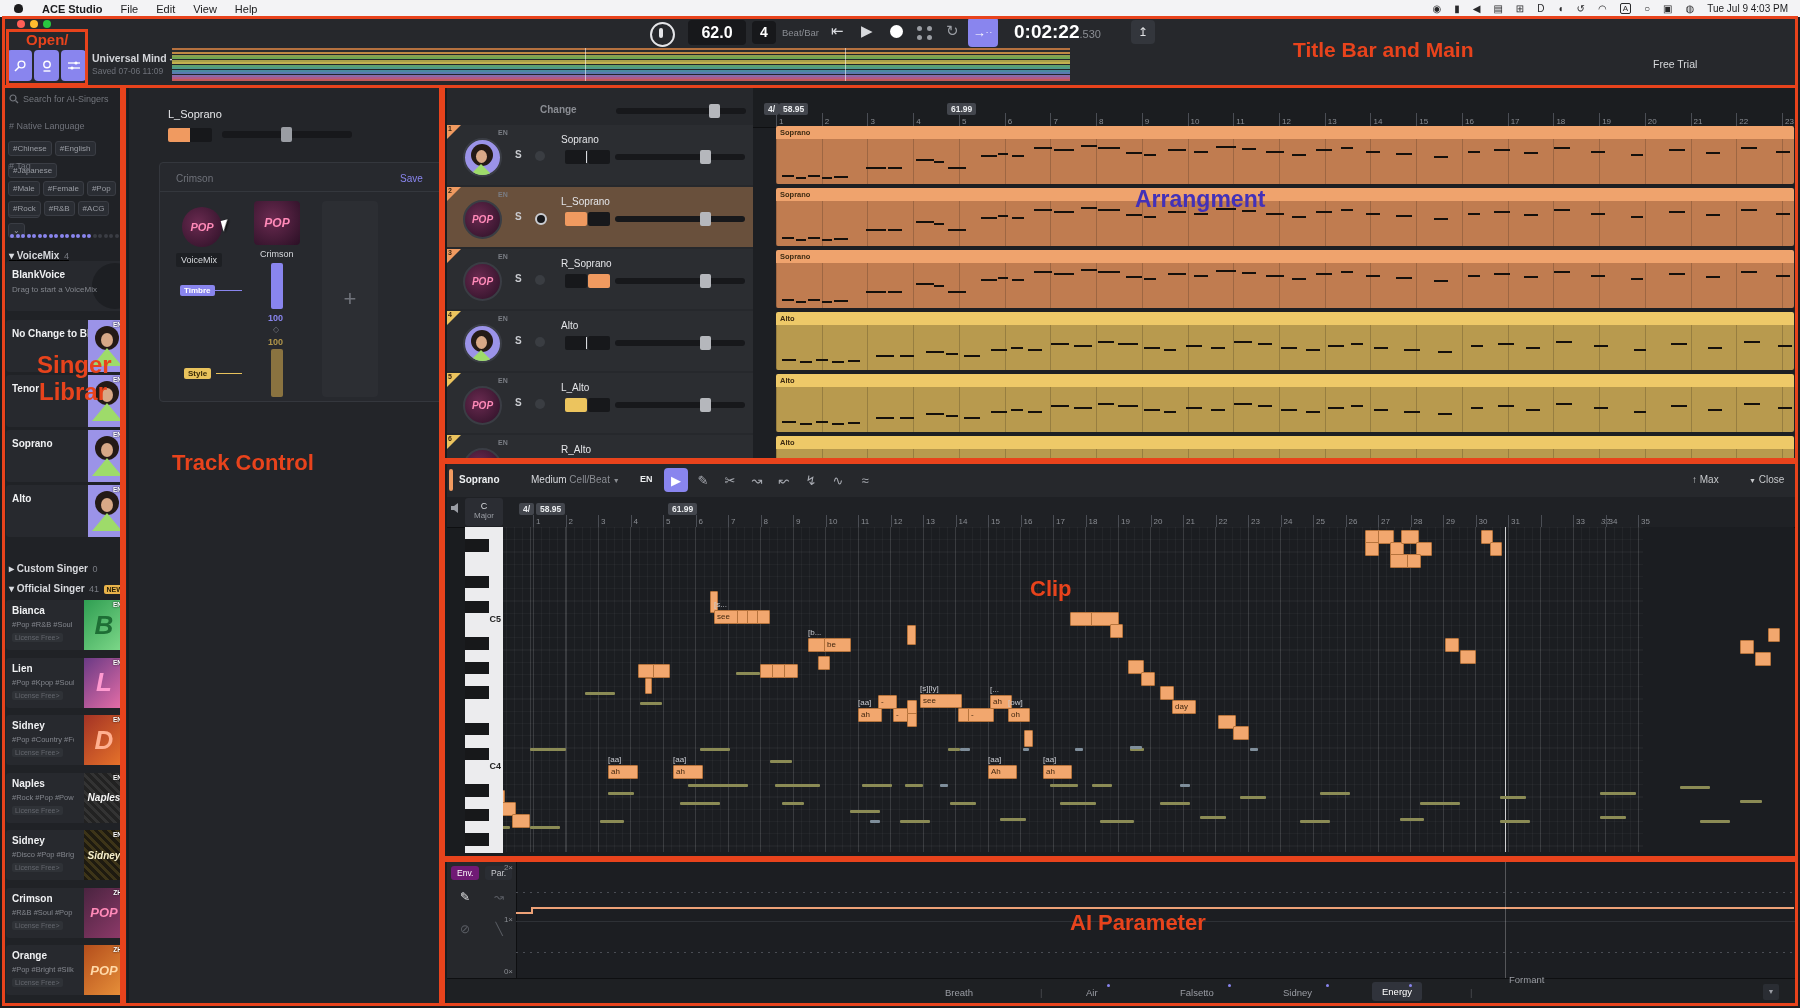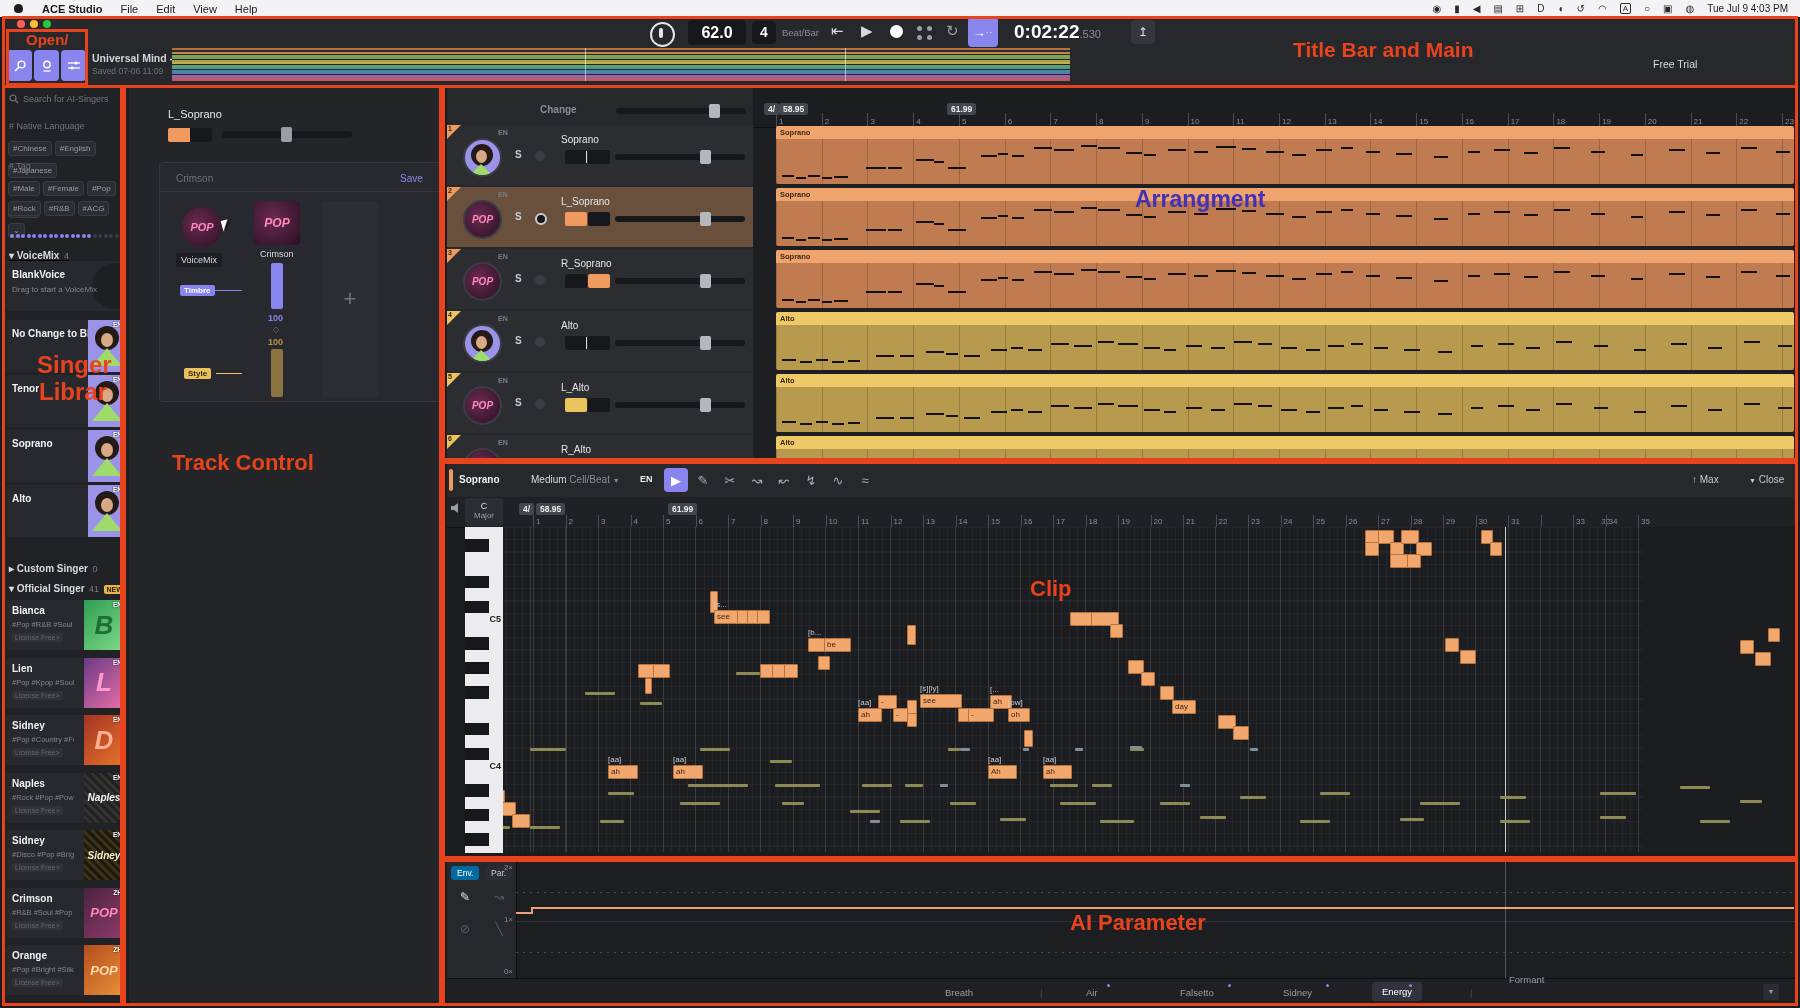--- a/index.html
+++ b/index.html
@@ -114,21 +114,21 @@
   .ghg{position:absolute;height:3px;background:#7f8e9b;border-radius:1px;}
   .keys{left:465px;top:527px;width:38px;height:326px;background:#ececee;overflow:hidden;}
   .krow{position:absolute;left:0;width:38px;}
   .krow.w{background:#ececee;border-bottom:1px solid #d0d0d3;}
   .krow.b{background:#ececee;}
   .krow.b i{position:absolute;left:0;top:0;width:24px;height:100%;background:#17181a;display:block;}
   .klabel{position:absolute;right:2px;color:#222;font-size:9px;font-weight:bold;}
   
   .param{left:447px;top:861px;width:1348px;height:145px;background:#1c1e22;}
   .ptab{position:absolute;font-size:8.5px;padding:2px 6px;border-radius:3px;color:#caccd1;background:#2a2d33;}
-  .ptab.active{background:#0369a1;color:#fff;}
+  .ptab.active{background:#701a75;color:#fff;}
   .ptool{position:absolute;width:20px;height:20px;color:#5a5d64;font-size:12px;display:flex;align-items:center;justify-content:center;}
   .ptool.active{color:#e8e9eb;}
   .pscale{position:absolute;width:18px;text-align:right;color:#8a8d93;font-size:8px;}
   .pdotline{position:absolute;height:1px;background-image:repeating-linear-gradient(to right,#4a4d54 0 2px,transparent 2px 7px);}
   .env{position:absolute;background:#eda177;}
   .pbtn{position:absolute;color:#9a9da4;font-size:9.5px;}
   .pbtn.selected{background:#30333b;color:#fff;border-radius:3px;padding:4px 10px;}
   .pdot{position:absolute;width:3px;height:3px;border-radius:50%;background:#8985ee;}
   
   .ann-box{position:absolute;border:3px solid #e8431c;pointer-events:none;z-index:50;}

